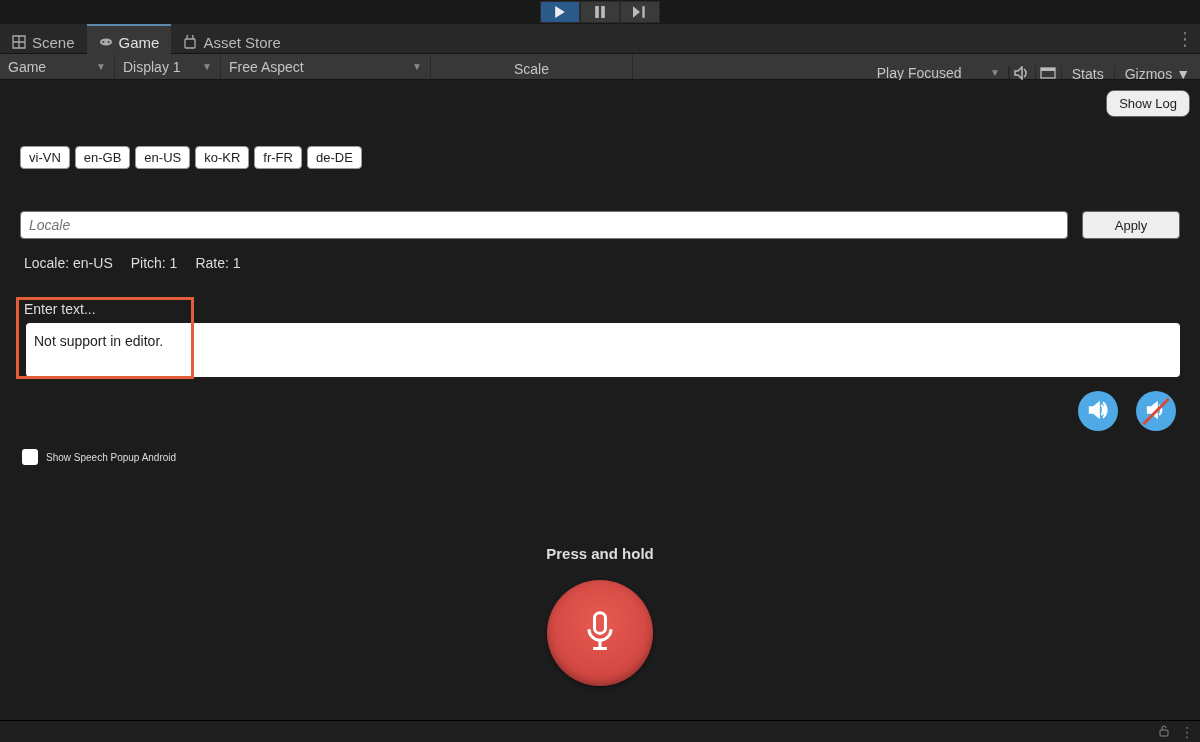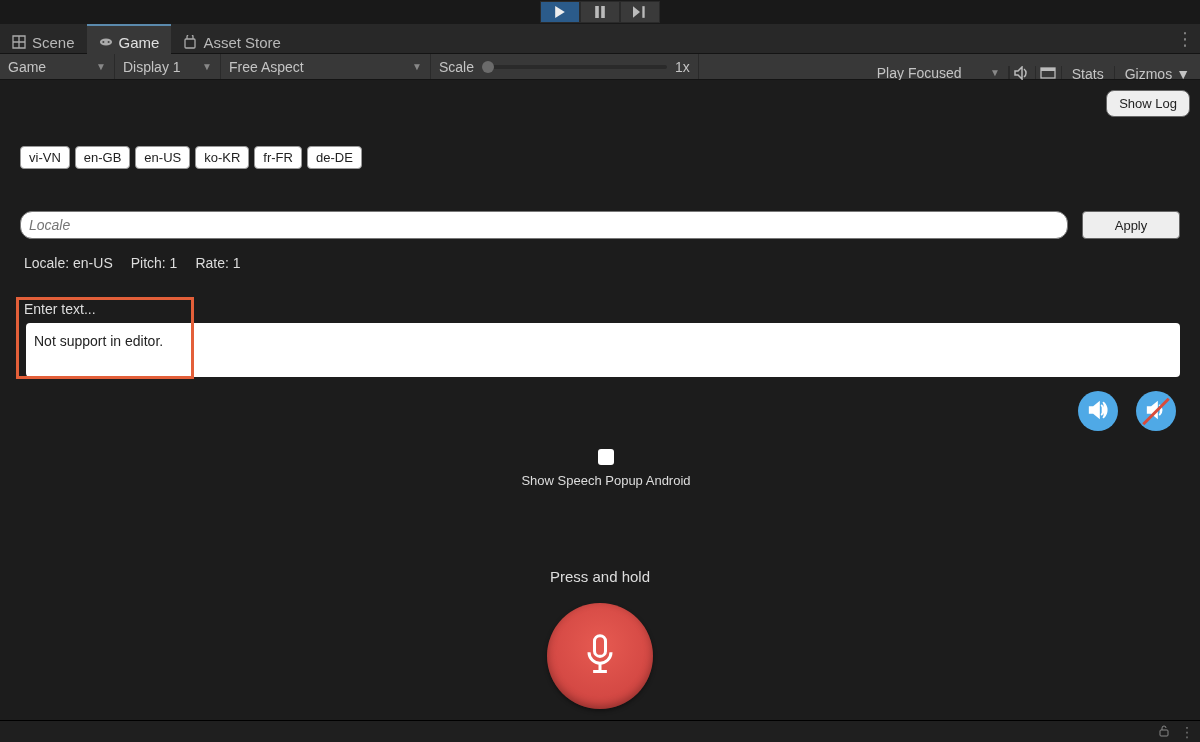--- a/index.html
+++ b/index.html
@@ -64,20 +64,21 @@
   color: #c4c4c4;
   border-right: 1px solid #2a2a2a;
   cursor: pointer;
   gap: 6px;
 }
 .opt-dd .caret { margin-left: auto; font-size: 10px; color: #888;}
 .scale-sec {
   display: flex; align-items: center; gap: 8px;
   padding: 7px 8px;
   border-right: 1px solid #2a2a2a;
+  flex-direction: column;
 }
 .slider {
   width: 185px; height: 4px;
   background: #2a2a2a;
   border-radius: 2px;
   position: relative;
 }
 .slider-knob {
   width: 12px; height: 12px;
   background: #6b6b6b;
@@ -121,21 +122,21 @@
 }
 .locale-row {
   margin-top: 42px; margin-left: 10px; margin-right: 10px;
   display: flex; gap: 14px;
 }
 .locale-input {
   flex: 1;
   height: 28px;
   background: #fff;
   border: 1px solid #777;
-  border-radius: 12px;
+  border-radius: 4px;
   padding: 0 8px;
   font-style: italic;
   color: #888;
   font-size: 14px;
 }
 .apply-btn {
   width: 98px; height: 28px;
   background: #eee; color: #222;
   border: 1px solid #666; border-radius: 4px;
   font-size: 13px; cursor:pointer;
@@ -182,30 +183,30 @@
   position: relative;
 }
 .round-btn svg { width:22px; height:22px; fill:#fff;}
 .mute-line {
   position:absolute; width:36px; height:3px;
   background:#d94b3a; transform: rotate(-45deg);
 }
 .cb-row {
   margin-top: 18px; margin-left: 12px;
   display: flex; align-items: center; gap: 8px;
-  color: #ddd; font-size: 13px; flex-direction: column;
+  color: #ddd; font-size: 10px;
 }
 .cb {
   width: 16px; height: 16px; background: #fff; border-radius: 3px;
   cursor:pointer;
 }
 .press-hold {
   margin-top: 80px;
   text-align: center;
-  color: #ddd; font-size: 15px;
+  color: #ddd; font-size: 15px; font-weight: bold;
 }
 .mic-btn {
   margin: 18px auto 0;
   width: 106px; height: 106px;
   background: radial-gradient(circle at 50% 40%, #e65a51, #c93e3c);
   border-radius: 50%;
   display:flex; align-items:center; justify-content:center;
   box-shadow: inset 0 -3px 8px rgba(0,0,0,.3), 0 2px 4px rgba(0,0,0,.4);
   cursor:pointer;
 }

